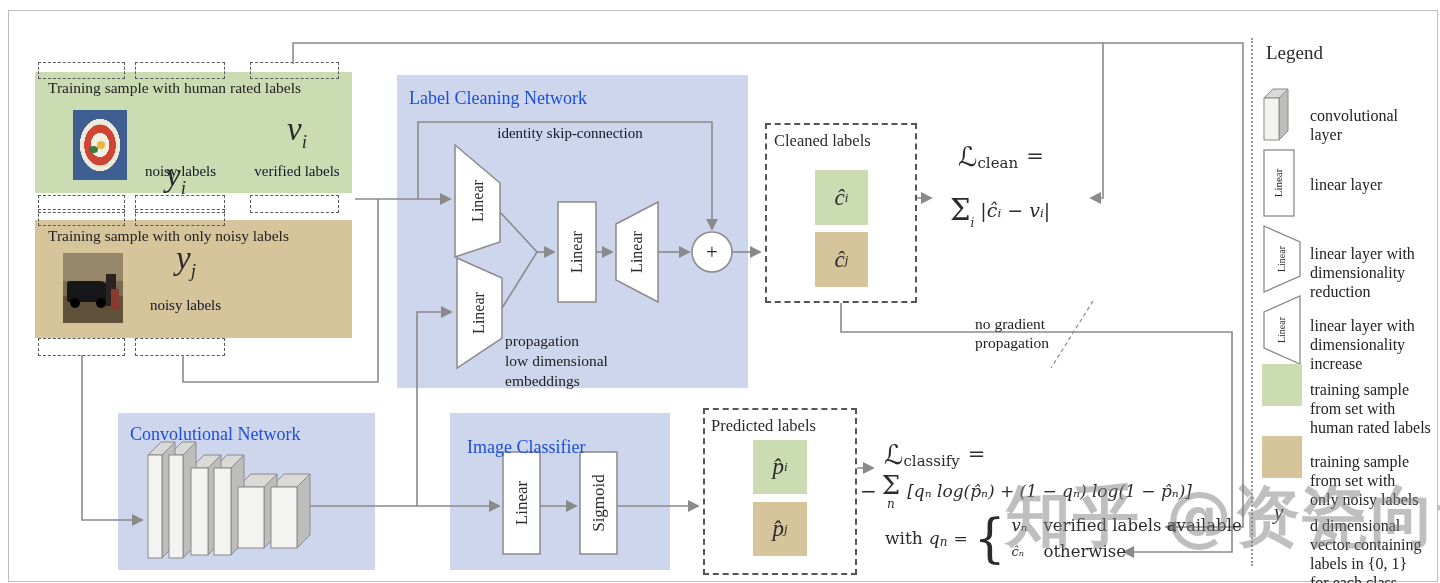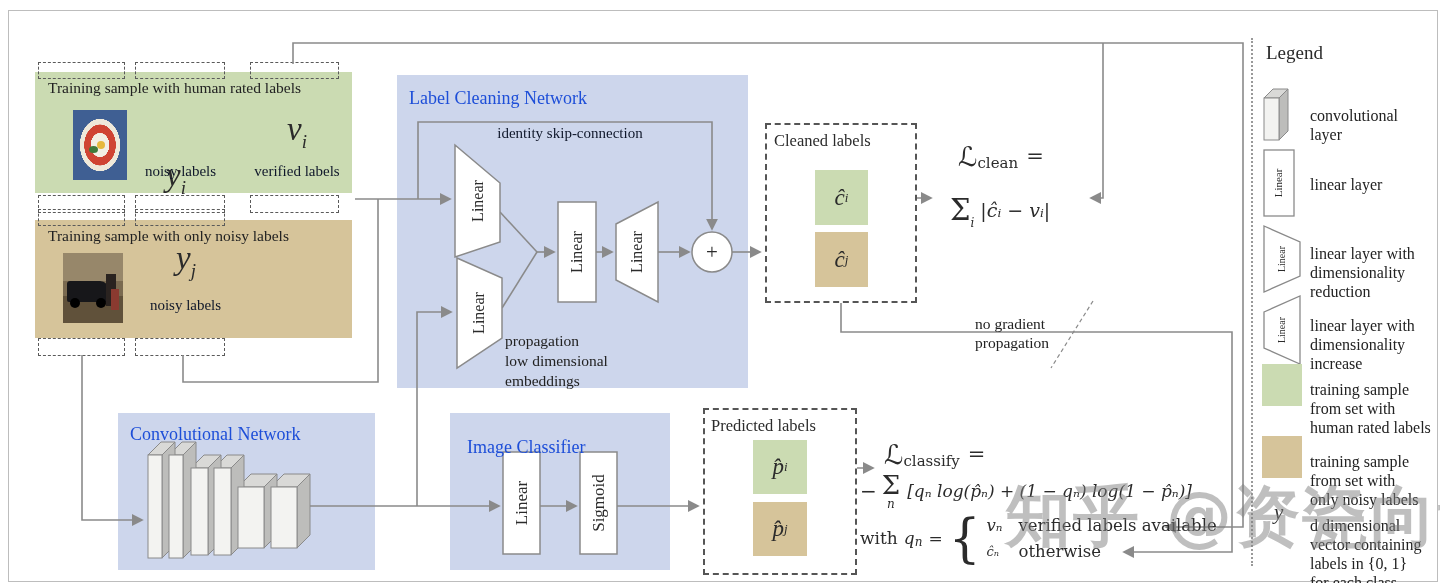--- a/index.html
+++ b/index.html
@@ -242,21 +242,21 @@
     <span style="font-size:21px;margin-left:8px;">=</span>
   </div>
   <div class="abs math row" style="left:860px;top:472px;">
     <span style="font-size:20px;">−</span>
     <span class="sigstack" style="margin-left:5px;">
       <span style="font-size:26px;">Σ</span>
       <span class="mi" style="font-size:12px;">n</span>
     </span>
     <span class="mi" style="font-size:17px;margin-left:7px;">[qₙ log(p̂ₙ) + (1 − qₙ) log(1 − p̂ₙ)]</span>
   </div>
-  <div class="abs math row" style="left:860px;top:512px;">
+  <div class="abs math row" style="left:885px;top:512px;">
     <span style="font-size:17px;">with</span>
     <span class="mi" style="font-size:17px;margin-left:6px;">q</span>
     <sub class="mi" style="font-size:12px;margin-top:8px;">n</sub>
     <span style="font-size:17px;margin:0 6px;">=</span>
     <span style="font-size:50px;font-weight:400;transform:scaleY(1.05);line-height:50px;">{</span>
     <span style="display:flex;flex-direction:column;margin-left:6px;">
       <span class="row" style="height:26px;">
         <span class="mi" style="font-size:16.5px;width:32px;">vₙ</span>
         <span style="font-size:16.5px;">verified labels available</span>
       </span>

